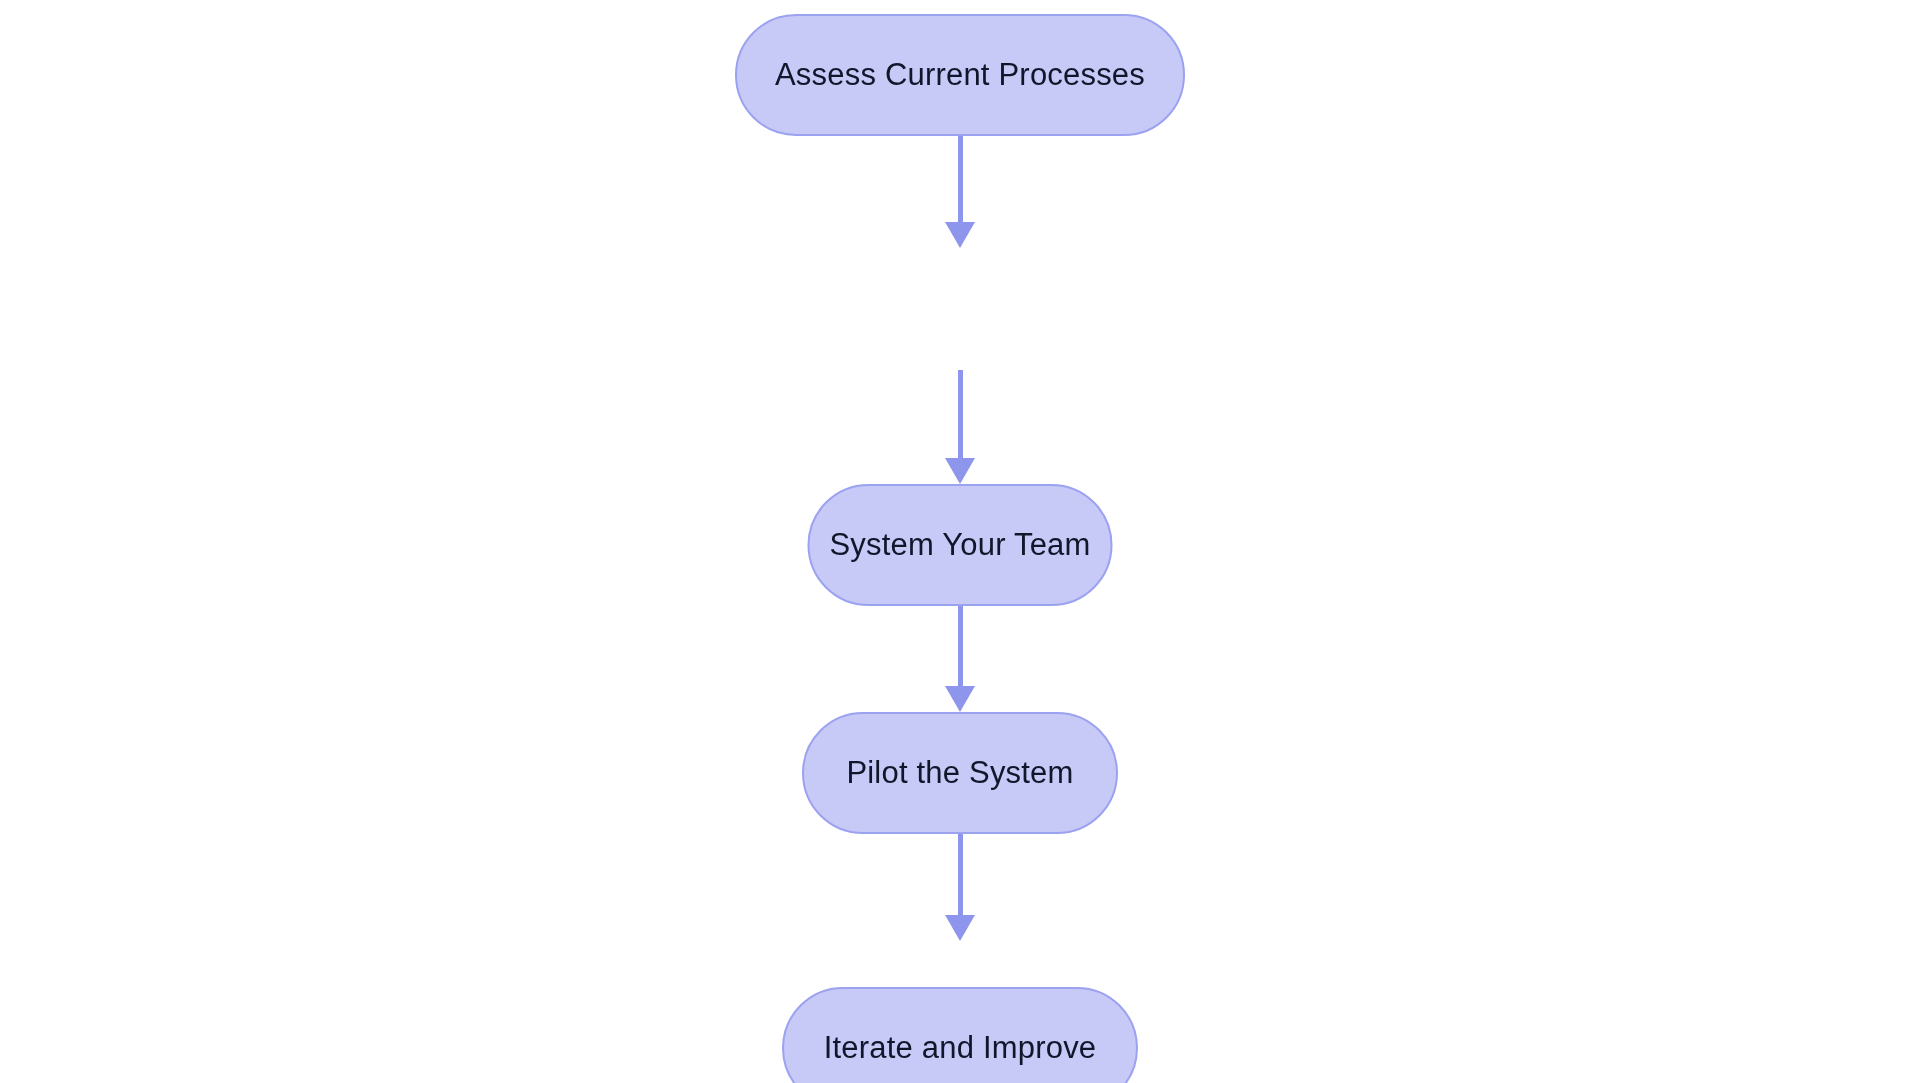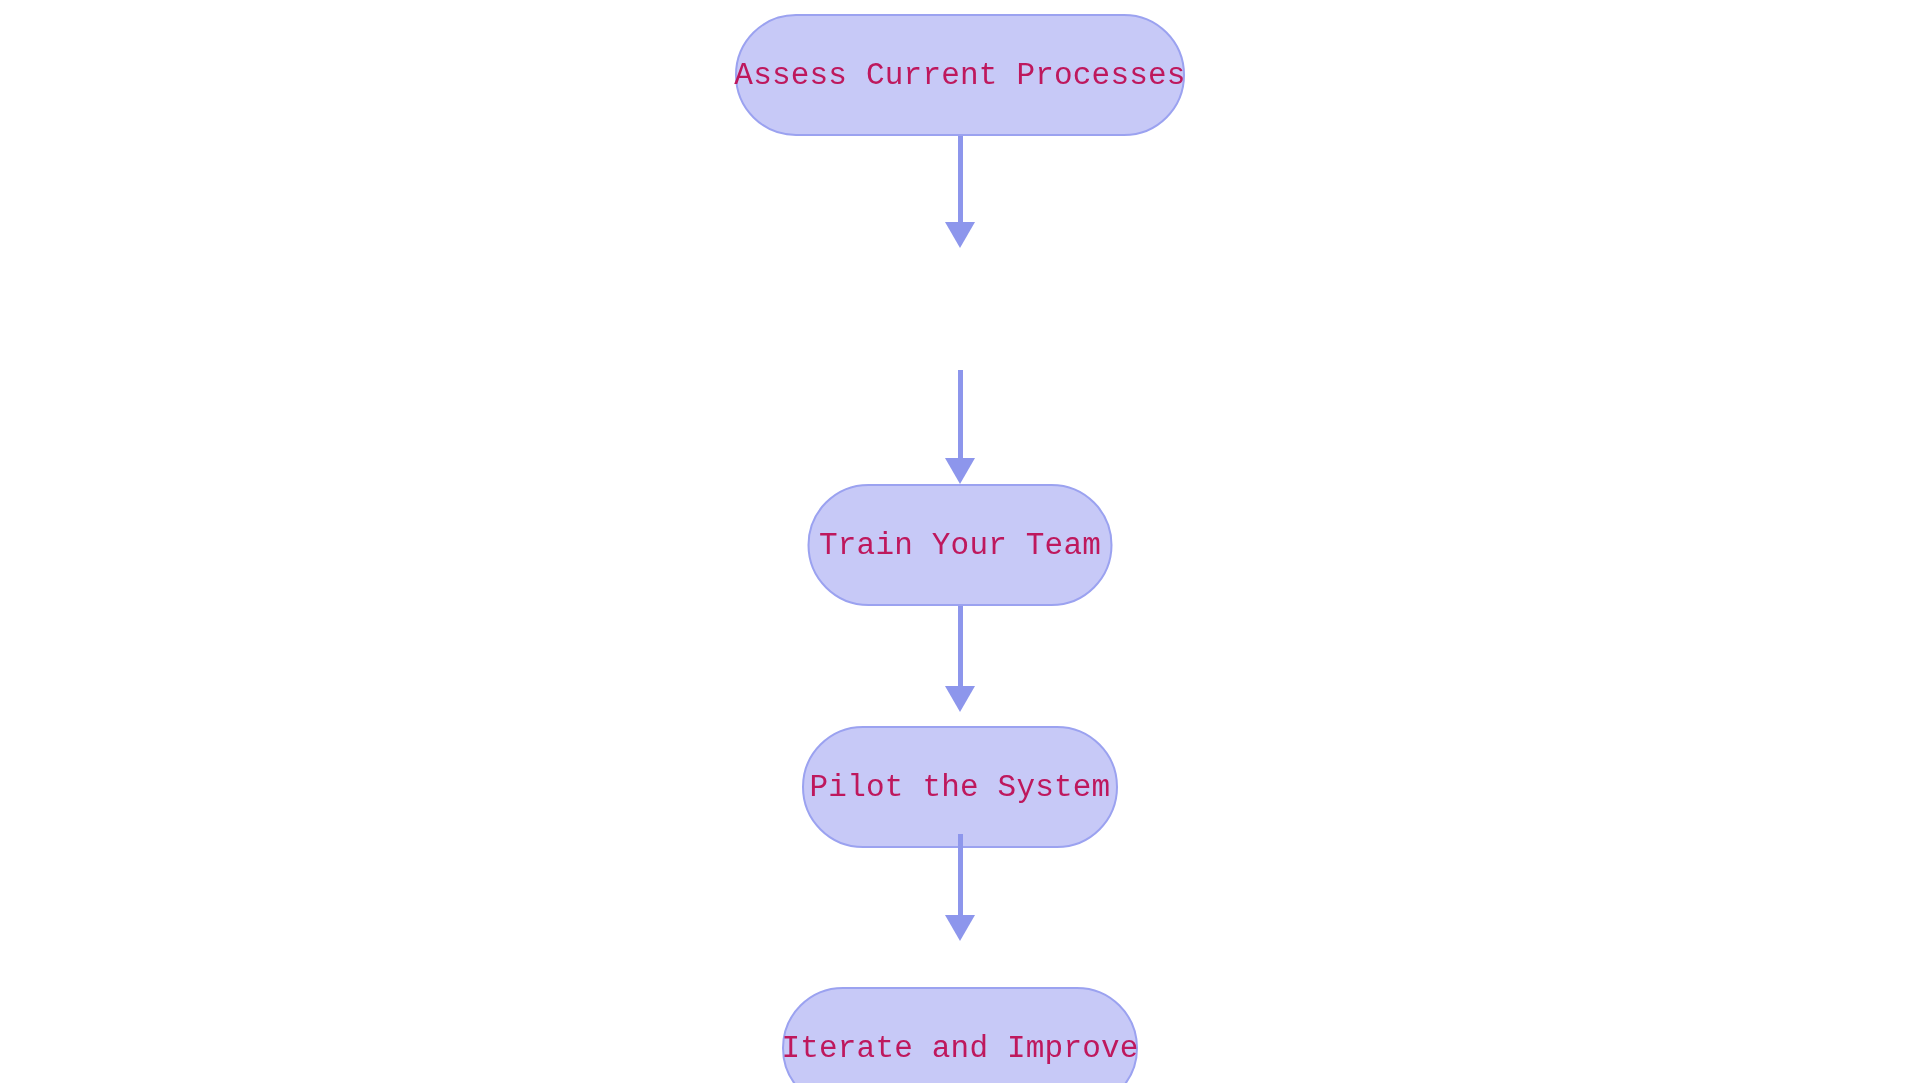--- a/index.html
+++ b/index.html
@@ -22,30 +22,29 @@
     height: 122px;
     box-sizing: border-box;
     background: #c7c9f7;
     border: 2px solid #9ba2f0;
     border-radius: 61px;
     display: flex;
     align-items: center;
     justify-content: center;
   }
   .node .node-label {
-    color: #be185d;
+    color: #0f172a;
     font-size: 31px;
     letter-spacing: 0.2px;
     white-space: nowrap;
-    font-family: Liberation Mono, monospace;
   }
   .node-1 { top: 14px;  width: 450px; }
   .node-2 { top: 248px; width: 426px; }
   .node-3 { top: 484px; width: 305px; }
-  .node-4 { top: 712px; width: 316px; margin-top: 14px; }
+  .node-4 { top: 712px; width: 316px; }
   .node-5 { top: 987px; width: 356px; text-align: center; }
 
   .arrow {
     position: absolute;
     left: 50%;
     transform: translateX(-50%);
     width: 30px;
     display: flex;
     flex-direction: column;
     align-items: center;
@@ -81,21 +80,21 @@
     <div class="arrow-head"></div>
   </div>
 
 
   <div class="arrow arrow-2">
     <div class="arrow-line"></div>
     <div class="arrow-head"></div>
   </div>
 
   <div class="node node-3">
-    <span class="node-label">Train Your Team</span>
+    <span class="node-label">System Your Team</span>
   </div>
 
   <div class="arrow arrow-3">
     <div class="arrow-line"></div>
     <div class="arrow-head"></div>
   </div>
 
   <div class="node node-4">
     <span class="node-label">Pilot the System</span>
   </div>

